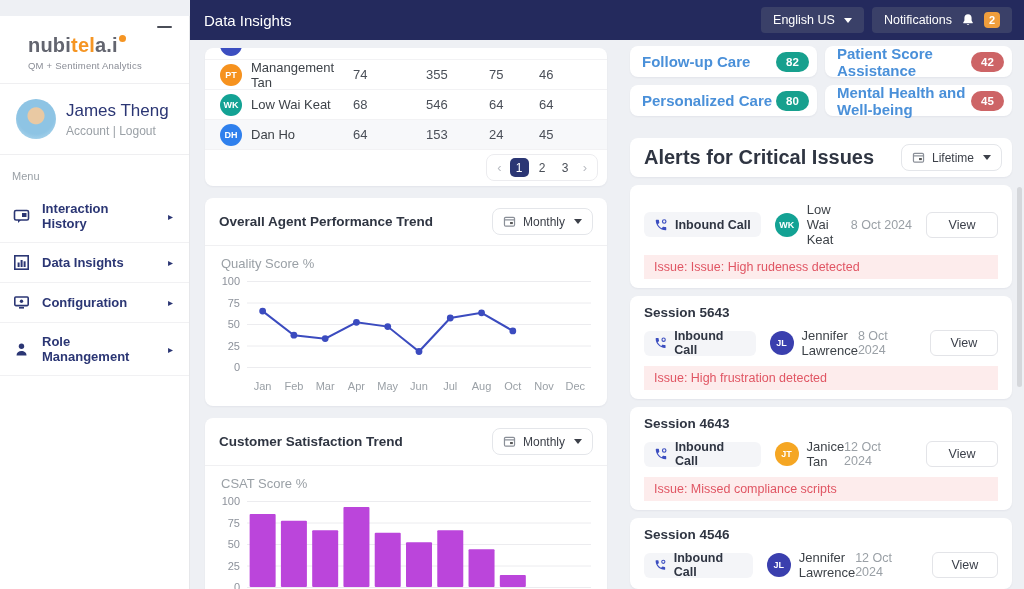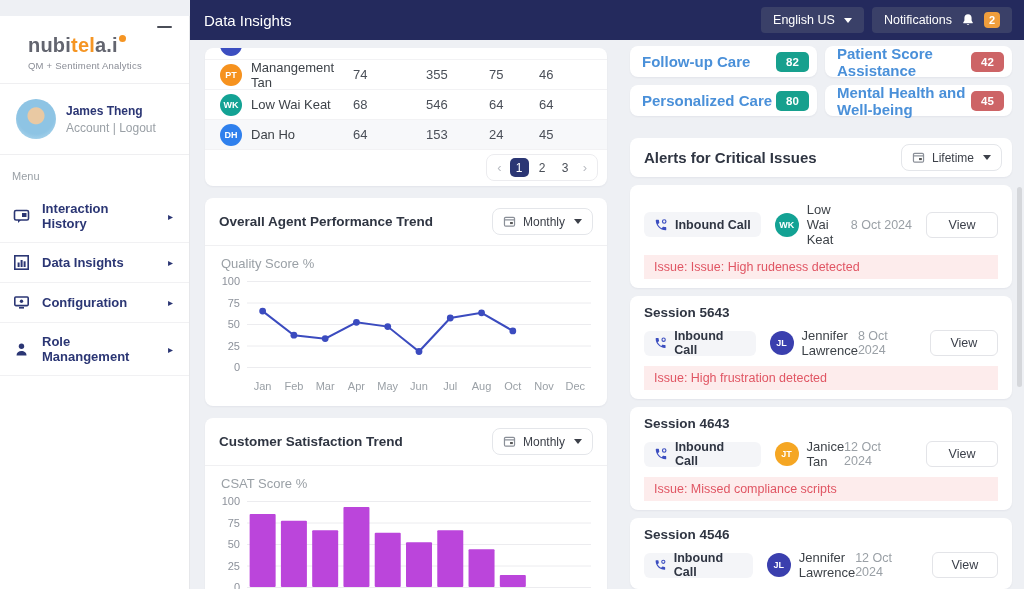--- a/index.html
+++ b/index.html
@@ -10,21 +10,21 @@
   .sidebar { position:absolute; left:0; top:16px; width:190px; height:589px; background:#fff; border-right:1px solid #e6e7ea; z-index:3; }
   .side-top { padding:18px 16px 12px 28px; border-bottom:1px solid #efeff1; position:relative; }
   .collapse-bar { position:absolute; right:17px; top:10px; width:15px; height:2px; background:#4a4d57; border-radius:1px; cursor:pointer; }
   .logo-line { font-size:20px; font-weight:700; letter-spacing:.2px; }
   .logo-gray { color:#63656f; } .logo-orange { color:#f59523; }
   .logo-bulb { display:inline-block; width:7px; height:7px; background:#f59523; border-radius:50%; vertical-align:top; margin:1px 0 0 1px; box-shadow:0 0 0 1.5px #fff, 1px -2px 0 -1px #f59523; }
   .tagline { font-size:9.5px; color:#8a8d96; margin-top:3px; letter-spacing:.2px; }
   .profile { display:flex; align-items:center; gap:10px; padding:15px 14px 15px 16px; border-bottom:1px solid #efeff1; }
   .avatar-photo { width:40px; height:40px; border-radius:50%; flex:none;
     background:radial-gradient(circle at 50% 42%, #e9c9a3 0 8px, #8ec4e4 9px 60%, #bfe0f2 100%); }
-  .profile-name { font-size:12px; font-weight:700; color:#2b3674; }
+  .profile-name { font-size:17px; font-weight:400; color:#2b3674; }
   .profile-links { font-size:12px; color:#9aa0a6; margin-top:3px; }
   .menu-label { padding:15px 12px 8px 12px; font-size:11px; color:#9aa0a6; }
   .menu-item { display:flex; align-items:center; gap:12px; padding:11px 16px 11px 13px; border-bottom:1px solid #f1f1f3; cursor:pointer; }
   .menu-item:first-of-type { border-top:1px solid #f1f1f3; }
   .menu-item .mi-label { font-size:13px; font-weight:700; color:#2b3674; }
   .menu-arrow { margin-left:auto; font-size:10px; color:#2b3674; }
   .mi-icon { width:17px; height:17px; flex:none; }
 
   
   .topbar { position:absolute; left:190px; top:0; width:834px; height:40px; background:#242a5d; display:flex; align-items:center; padding:0 12px 0 14px; z-index:2; }
@@ -65,23 +65,23 @@
   .ytick { position:absolute; right:7px; transform:translateY(-50%); font-size:11px; color:#8d929b; }
   .plotcol { flex:1; }
   .plot { position:relative; height:86px; }
   .xlabels { display:flex; margin-top:13px; }
   .xlabel { flex:1; text-align:center; font-size:11px; color:#9aa0a6; }
 
   
   .topics { display:grid; grid-template-columns:1fr 1fr; gap:8px; margin-top:-2px; }
   .topic { background:#fff; border-radius:8px; height:31px; display:flex; align-items:center; justify-content:space-between; padding:0 8px 0 12px; box-shadow:0 1px 2px rgba(25,28,50,.05); cursor:pointer; }
   .topic-label { font-size:15px; font-weight:600; color:#4a90d9; }
-  .topic-badge { min-width:33px; height:20px; border-radius:5px; color:#fff; font-size:11.5px; font-weight:700; display:flex; align-items:center; justify-content:center; }
+  .topic-badge { min-width:33px; height:20px; border-radius:10px; color:#fff; font-size:11.5px; font-weight:700; display:flex; align-items:center; justify-content:center; }
   .alerts-head { margin-top:22px; display:flex; justify-content:space-between; align-items:center; padding:6px 10px 6px 14px; background:#fff; border-radius:8px; box-shadow:0 1px 2px rgba(25,28,50,.05); }
-  .alerts-title { font-size:15px; font-weight:700; color:#2f3542; }
+  .alerts-title { font-size:20px; font-weight:700; color:#2f3542; }
   .session { margin-top:8px; background:#fff; border-radius:8px; padding:9px 14px; box-shadow:0 1px 2px rgba(25,28,50,.05); }
   .s-title { font-size:13.5px; font-weight:700; color:#2f3542; line-height:15px; }
   .s-row { display:flex; align-items:center; margin-top:8px; }
   .chip { display:flex; align-items:center; gap:7px; background:#f4f5f8; border-radius:6px; padding:0 10px; height:25px; font-size:12.5px; font-weight:600; color:#2f3542; }
   .s-agent { display:flex; align-items:center; gap:8px; margin-left:14px; flex:1; font-size:13px; color:#3d4248; }
   .s-avatar { width:24px; height:24px; border-radius:50%; color:#fff; font-size:9px; font-weight:700; display:flex; align-items:center; justify-content:center; flex:none; }
   .s-date { font-size:12.5px; color:#9aa0a6; margin-right:14px; }
   .view-btn { border:1px solid #e3e4e8; border-radius:6px; background:#fff; width:72px; height:26px; font-size:12.5px; color:#3a3f4a; font-family:inherit; cursor:pointer; }
   .issue { margin-top:8px; background:#fdecec; border-radius:0; padding:5px 10px; font-size:12.5px; color:#e05563; }
   .alerts-scrollbar { position:absolute; right:-10px; top:139px; width:5px; height:200px; background:#d5d7db; border-radius:3px; cursor:grab; }

